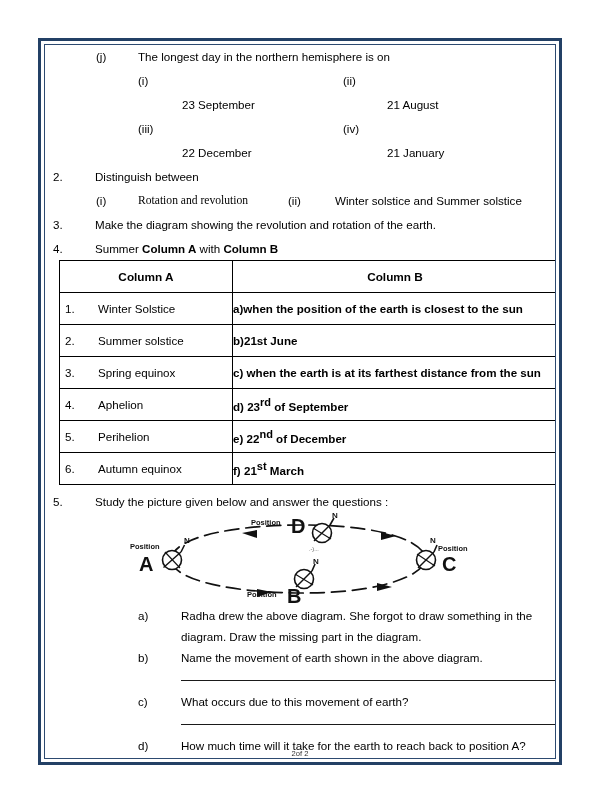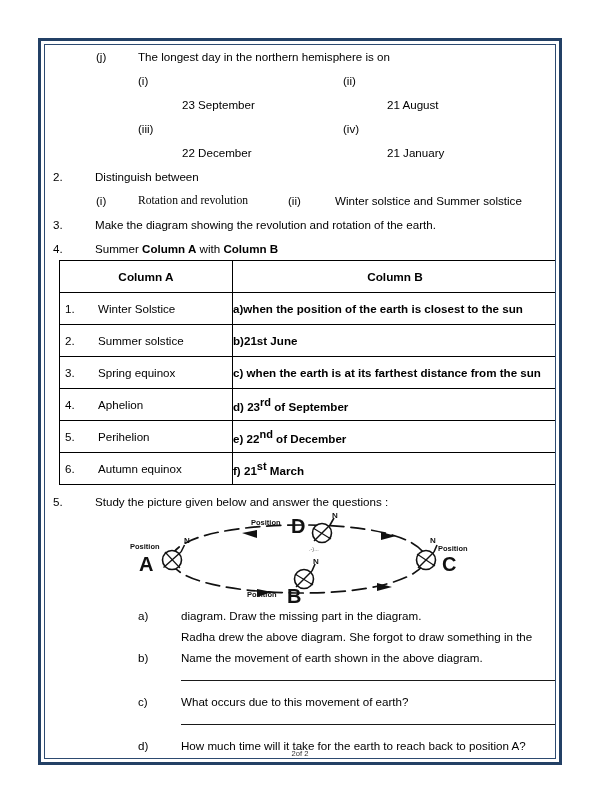--- a/index.html
+++ b/index.html
@@ -300,22 +300,22 @@
             <text x="118" y="84" font-family="'Liberation Sans',sans-serif" font-size="7.5" font-weight="bold" fill="#111">Position</text>
             <text x="158" y="90" font-family="'Liberation Sans',sans-serif" font-size="20" font-weight="bold" fill="#111">B</text>
           </g>
         </svg>
       </div>
 
       <div id="subparts">
           <div class="subrow">
             <span class="submark">a)</span>
             <span class="subtext">
+              <div>Radha drew the above diagram. She forgot to draw something in the</div>
               <div>diagram. Draw the missing part in the diagram.</div>
-              <div>Radha drew the above diagram. She forgot to draw something in the</div>
             </span>
           </div>
           <div class="subrow">
             <span class="submark">b)</span>
             <span class="subtext">
               <div>Name the movement of earth shown in the above diagram.</div>
             </span>
           </div>
           <div class="answer-line" style="margin-top: 11px; margin-bottom: 10px;"></div>
           <div class="subrow">

